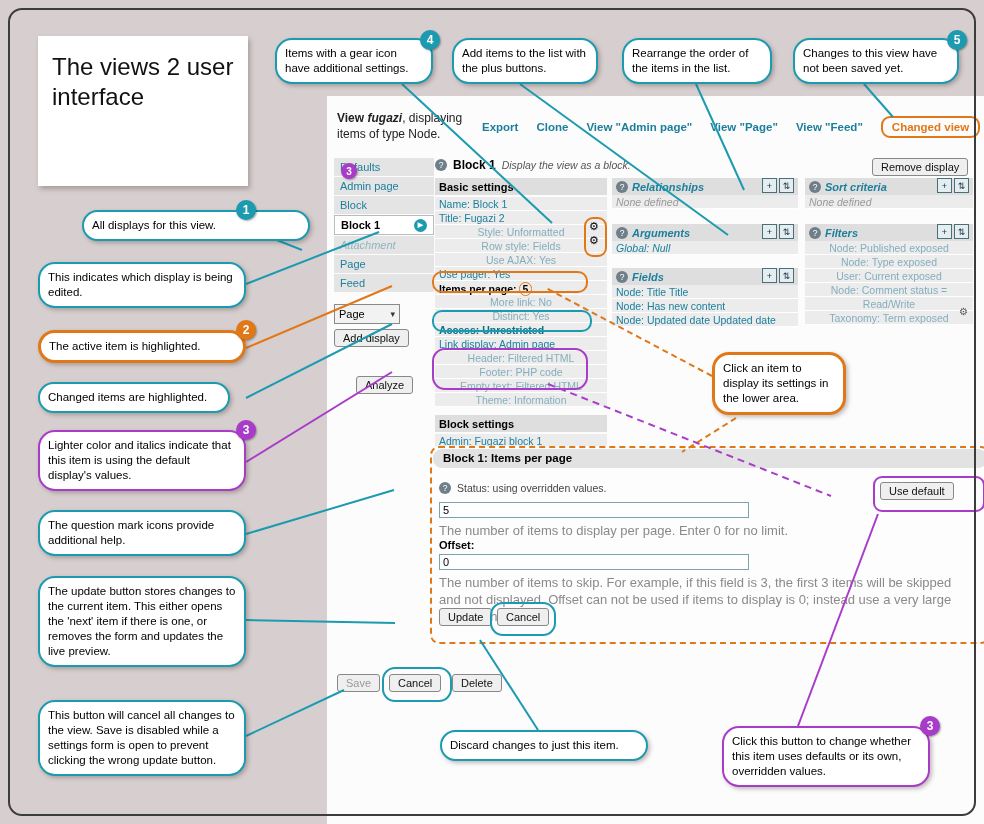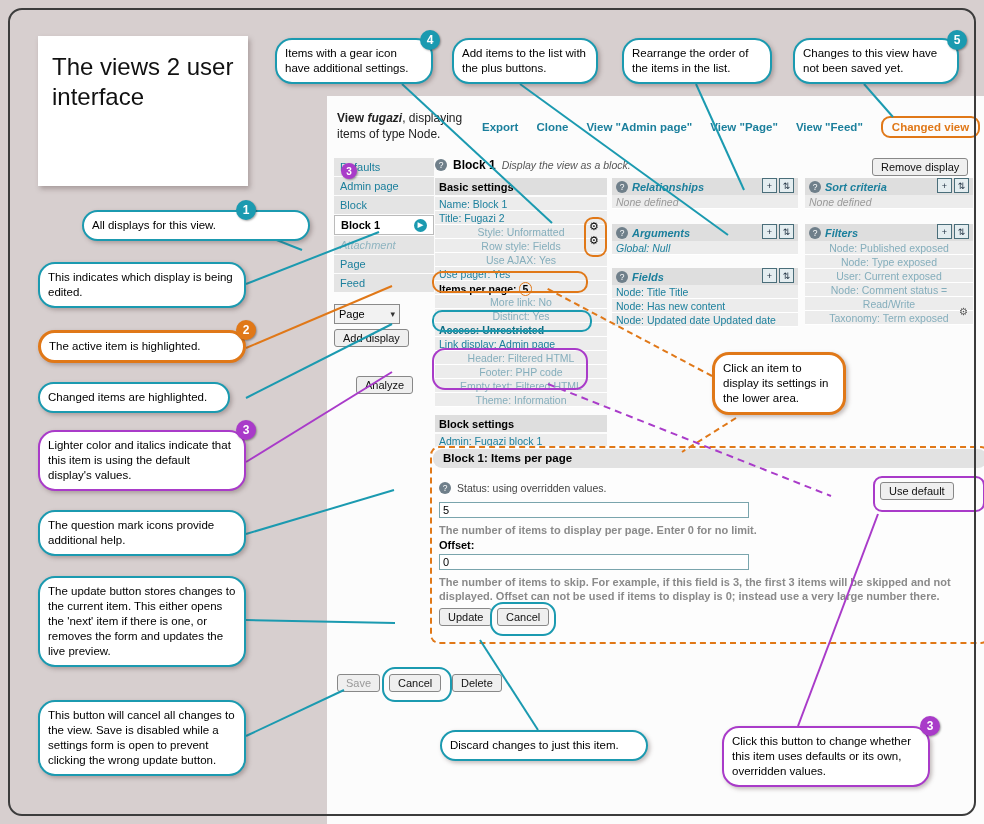--- a/index.html
+++ b/index.html
@@ -108,21 +108,21 @@
   .ring5{display:inline-block;border:1.5px solid #e07818;border-radius:8px;padding:0 3px;margin-left:2px;color:#000;font-weight:bold;}
 
   
   #form-box{position:absolute;left:103px;top:350px;width:560px;height:198px;border:2px dashed #e07818;border-radius:9px;background:#fdfdfd;box-sizing:border-box;}
   #form-title{position:absolute;left:106px;top:353px;width:554px;height:19px;background:#e2e2e2;font-weight:bold;font-size:11.5px;line-height:19px;padding-left:10px;box-sizing:border-box;color:#000;border-radius:9px;}
   #form-qicon{position:absolute;left:112px;top:386px;}
   #form-status{position:absolute;left:130px;top:386px;color:#444;font-size:10.5px;}
   .txt{position:absolute;width:310px;height:16px;border:1px solid #7aa5ad;font-size:11px;padding:0 3px;box-sizing:border-box;background:#fff;font-family:"Liberation Sans",sans-serif;}
   #inp-items{left:112px;top:406px;}
   #inp-offset{left:112px;top:458px;}
-  .help{position:absolute;color:#8a8a8a;font-size:11px;line-height:1.3;font-weight:bold;}
+  .help{position:absolute;color:#8a8a8a;font-size:13px;line-height:1.3;}
   #help-items{left:112px;top:427px;width:420px;}
   #lbl-offset{position:absolute;left:112px;top:443px;font-weight:bold;font-size:11px;color:#000;}
   #help-offset{left:112px;top:479px;width:536px;}
   #btn-update{position:absolute;left:112px;top:512px;}
   #btn-formcancel{position:absolute;left:170px;top:512px;}
   #btn-usedefault{position:absolute;left:553px;top:386px;}
 
   
   #btn-save{position:absolute;left:10px;top:578px;color:#999;}
   #btn-cancel{position:absolute;left:62px;top:578px;}

